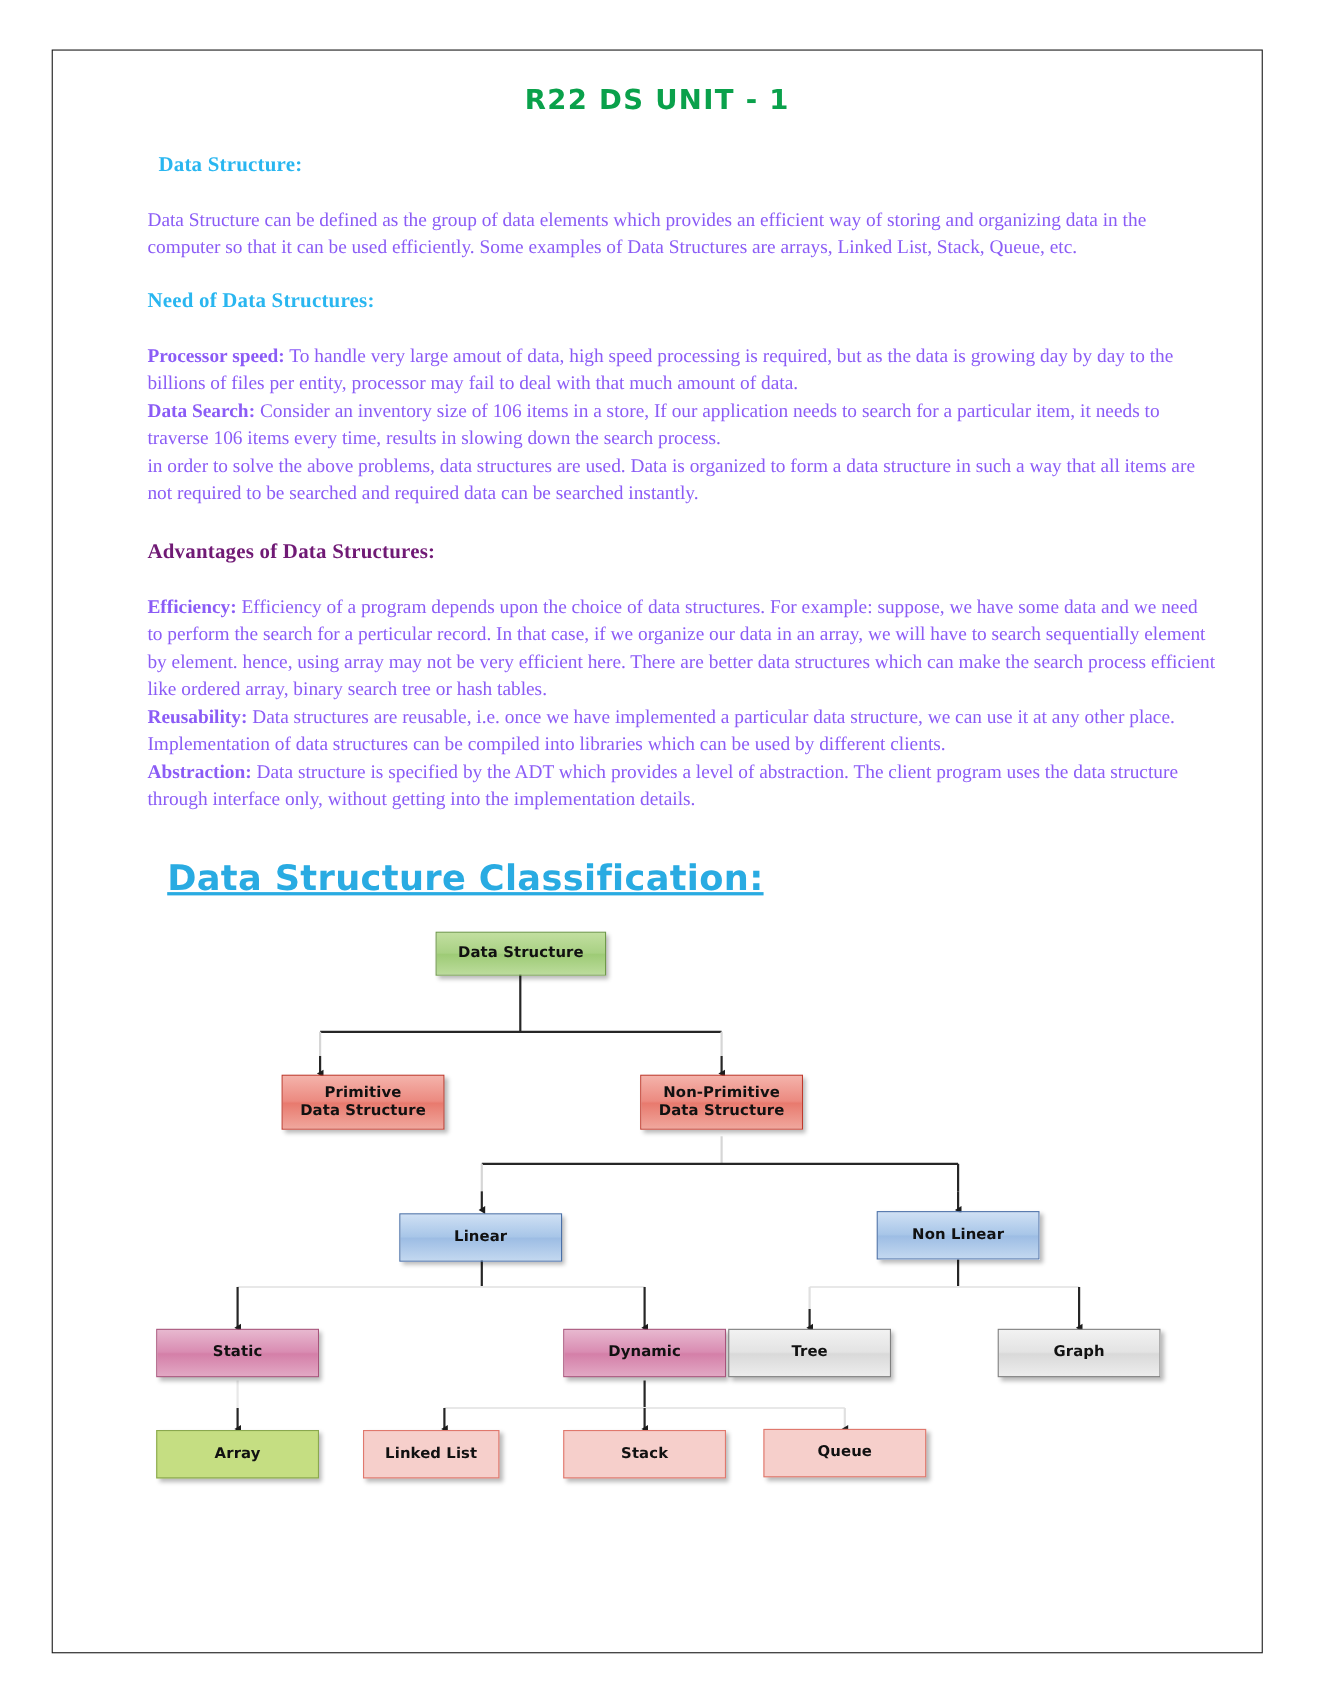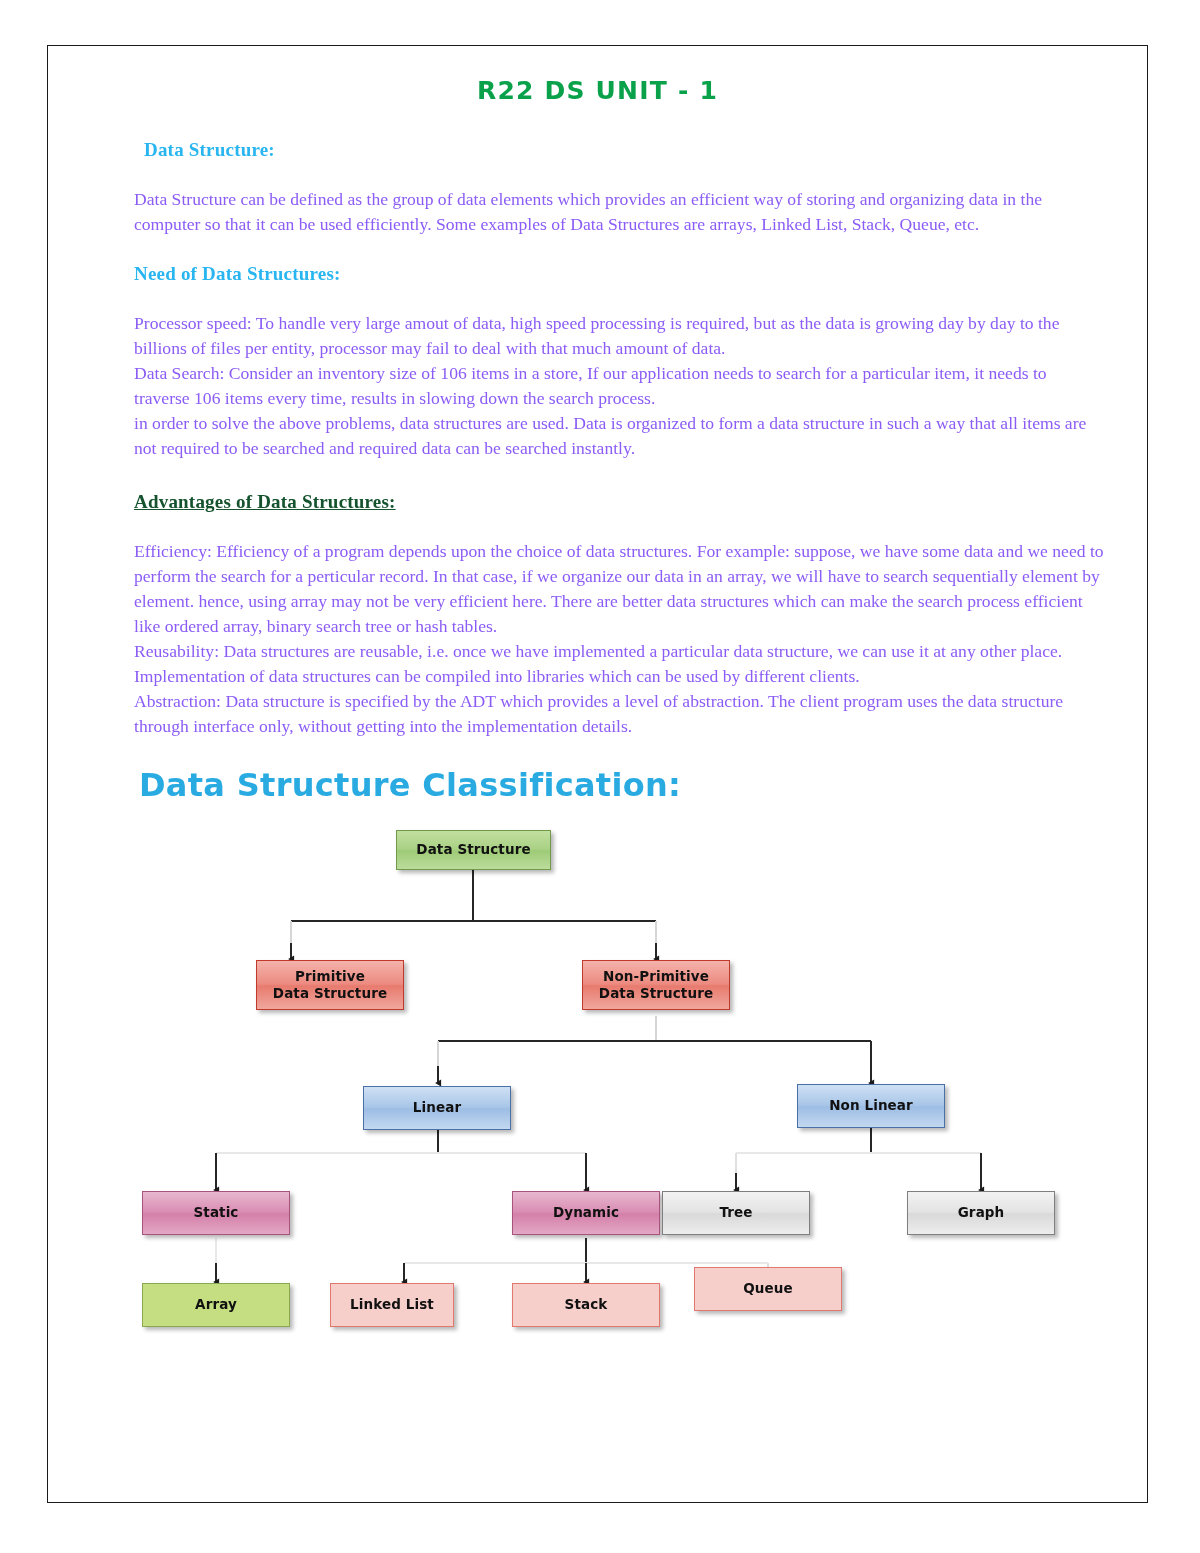--- a/index.html
+++ b/index.html
@@ -51,43 +51,44 @@
   }
   .h-sub {
     color: #29b6f0;
     font-family: "Liberation Serif", serif;
     font-weight: bold;
     font-size: 19px;
     margin: 0;
     letter-spacing: .2px;
   }
   .h-sub.indent { padding-left: 10px; }
-  .h-sub.lighter { color: #14532d; text-decoration: underline; }
+  .h-sub.lighter { color: #701a75; }
 
   .para {
     font-size: 17.6px;
     line-height: 1.42;
     color: #8b5cf6;
     margin: 0;
     text-align: left;
   }
-  .para b { font-weight: normal; margin-top: 28px; }
+  .para b { font-weight: bold; margin-top: 28px; }
 
   .sp-22 { height: 22px; }
   .sp-26 { height: 26px; }
   .sp-30 { height: 30px; }
   .sp-34 { height: 34px; }
 
   .h-big {
     color: #29ABE2;
     font-family: "DejaVu Sans", sans-serif;
     font-weight: bold;
     font-size: 32px;
-    margin: 5px;
+    margin: 18px;
     letter-spacing: .3px;
+    text-decoration: underline;
   }
 
   
   .diagram {
     position: relative;
     width: 1101px;
     height: 510px;
     margin-top: 14px;
   }
   .diagram svg {
@@ -259,18 +260,18 @@
       <div class="node n-gray" style="left:614px; top:373px; width:148px; height:44px;">Tree</div>
 
       <div class="node n-gray" style="left:859px; top:373px; width:148px; height:44px;">Graph</div>
 
       <div class="node n-lightgreen" style="left:94px; top:465px; width:148px; height:44px;">Array</div>
 
       <div class="node n-lightpink" style="left:282px; top:465px; width:124px; height:44px;">Linked List</div>
 
       <div class="node n-lightpink" style="left:464px; top:465px; width:148px; height:44px;">Stack</div>
 
-      <div class="node n-lightpink" style="left:646px; top:449px; width:148px; height:44px;">Queue</div>
+      <div class="node n-lightpink" style="left:646px; top:464px; width:148px; height:44px;">Queue</div>
 
     </div>
 
   </div>
 </div>
 
 </body></html>

